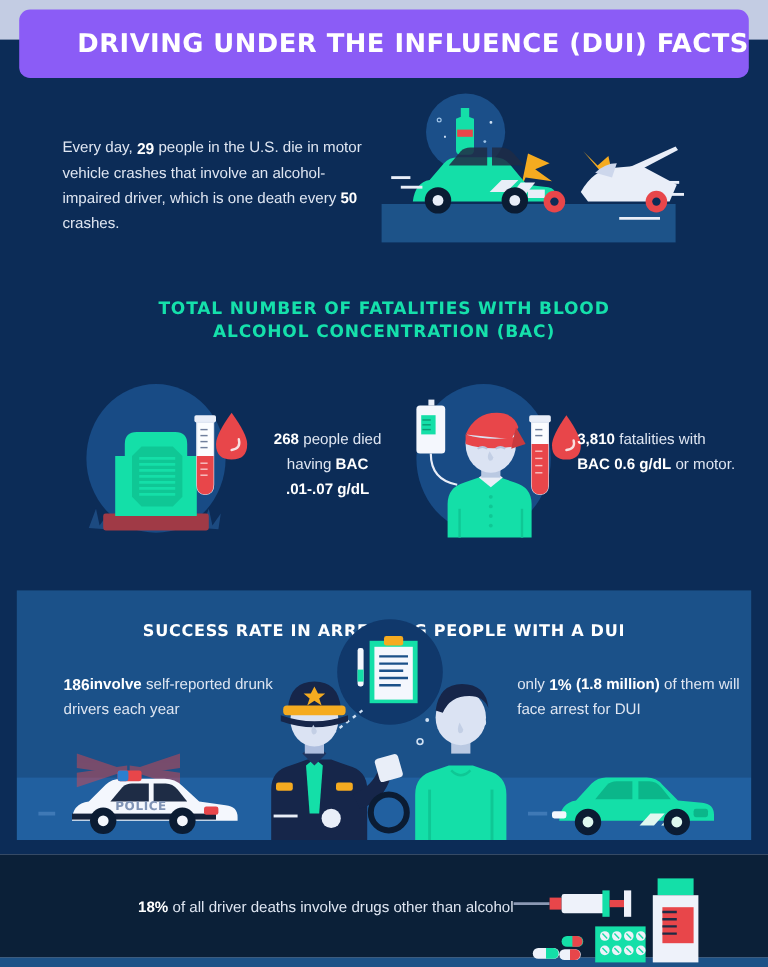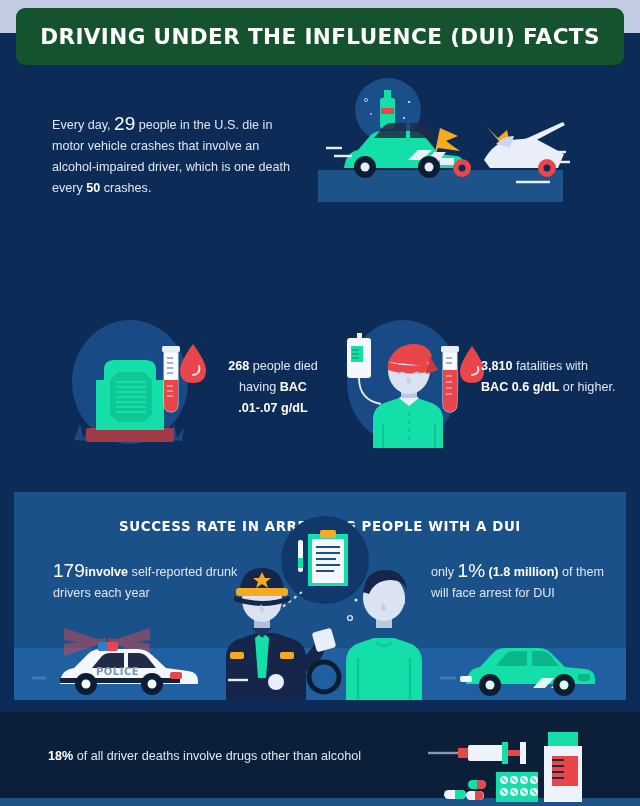--- a/index.html
+++ b/index.html
@@ -14,32 +14,32 @@
 
   
   .bg-top-light{position:absolute;left:0;top:0;width:640px;height:33px;background:#c3cce3;}
   .bg-navy{position:absolute;left:0;top:33px;width:640px;height:679px;background:#0c2c57;}
   .bg-dark-bottom{position:absolute;left:0;top:712px;width:640px;height:86px;background:#0b2038;}
   .bg-bottom-strip{position:absolute;left:0;top:798px;width:640px;height:8px;background:#1d5287;}
 
   
   .banner{
     position:absolute;left:16px;top:8px;width:608px;height:57px;
-    background:#14532d;border-radius:9px;
-    display:flex;align-items:center;justify-content:center;
+    background:#8b5cf6;border-radius:9px;
+    display:flex;align-items:center;justify-content:flex-end;
   }
   .banner-title{
     color:#ffffff;font-weight:bold;font-size:21.5px;letter-spacing:0.4px;
     font-family:"DejaVu Sans", sans-serif;
   }
 
   
   .stat-text{color:#dfe6f2;font-size:12.6px;line-height:21px;}
   .stat-text b{color:#ffffff;font-weight:bold;}
-  .big-num{font-size:19px;font-weight:normal;color:#ffffff;vertical-align:-1px;}
+  .big-num{font-size:13px;font-weight:bold;color:#ffffff;vertical-align:-1px;}
 
   
   .intro{position:absolute;left:52px;top:113px;width:250px;}
 
   
   .teal-head{
     position:absolute;left:70px;top:249px;width:500px;text-align:center;
     color:#15e0ab;font-weight:bold;font-size:14.2px;line-height:19px;letter-spacing:0.7px;
     font-family:"DejaVu Sans", sans-serif;
   }
@@ -54,21 +54,21 @@
   .panel3 .ground{position:absolute;left:0;bottom:0;width:612px;height:52px;background:#2160a0;}
   .panel3-head{
     position:absolute;left:0;top:27px;width:612px;text-align:center;
     color:#ffffff;font-weight:bold;font-size:13.4px;letter-spacing:0.6px;
     font-family:"DejaVu Sans", sans-serif;
   }
   .p3-left{position:absolute;left:39px;top:68px;width:210px;}
   .p3-right{position:absolute;left:417px;top:68px;width:190px;text-align:left;}
 
   
-  .drug-text{position:absolute;left:48px;top:746px;width:380px;}
+  .drug-text{position:absolute;left:48px;top:746px;width:380px;text-align:right;}
 
   svg{display:block;overflow:visible;}
   .abs{position:absolute;}
 </style>
 </head>
 <body>
 
 <div class="page">
 
   <div class="bg-top-light"></div>
@@ -139,20 +139,24 @@
       <g stroke="#e9eef8" stroke-width="2.4" stroke-linecap="butt">
         <line x1="8" y1="66" x2="24" y2="66"></line>
         <line x1="16" y1="74" x2="34" y2="74"></line>
         <line x1="228" y1="70" x2="248" y2="70"></line>
         <line x1="238" y1="80" x2="252" y2="80"></line>
         <line x1="198" y1="100" x2="232" y2="100"></line>
       </g>
     </svg>
   </div>
 
+  <div class="teal-head">
+    <div>TOTAL NUMBER OF FATALITIES WITH  BLOOD</div>
+    <div>ALCOHOL  CONCENTRATION (BAC)</div>
+  </div>
 
   <div class="abs" style="left:68px;top:318px;">
     <svg width="150" height="135" viewBox="0 0 150 135">
       <ellipse cx="62" cy="64" rx="58" ry="62" fill="#184b85"></ellipse>
 
       <g fill="#1c4a80">
         <path d="M6 122 l6 -16 l3 14 l7 -10 l-2 13 Z"></path>
         <path d="M100 122 l6 -16 l3 14 l7 -10 l-2 13 Z"></path>
       </g>
 
@@ -261,30 +265,30 @@
       </g>
 
       <g>
         <path d="M137 28 q12 17 12 25 q0 12 -12 12 q-12 0 -12 -12 q0 -8 12 -25 Z" fill="#e8464a"></path>
         <path d="M143 49 q2 7 -6 8" stroke="#f8dfe0" stroke-width="2" fill="none" stroke-linecap="round"></path>
       </g>
     </svg>
   </div>
 
   <div class="bac-right-text stat-text">
-    <b>3,810</b><span> fatalities with </span><b>BAC 0.6 g/dL</b><span> or higher.</span>
+    <b>3,810</b><span> fatalities with </span><b>BAC 0.6 g/dL</b><span> or motor.</span>
   </div>
 
   <div class="panel3">
     <div class="ground"></div>
 
     <div class="panel3-head">SUCCESS RATE IN ARRESTING PEOPLE WITH A DUI</div>
 
     <div class="p3-left stat-text">
-      <span class="big-num">179</span><b>involve</b><span> self-reported drunk drivers each year</span>
+      <span class="big-num">186</span><b>involve</b><span> self-reported drunk drivers each year</span>
     </div>
 
     <div class="p3-right stat-text">
       <span>only </span><span class="big-num">1%</span><b> (1.8 million)</b><span> of them will face arrest for DUI</span>
     </div>
 
     <div class="abs" style="left:32px;top:128px;">
       <svg width="180" height="80" viewBox="0 0 180 80">
 
         <g opacity="0.45">

